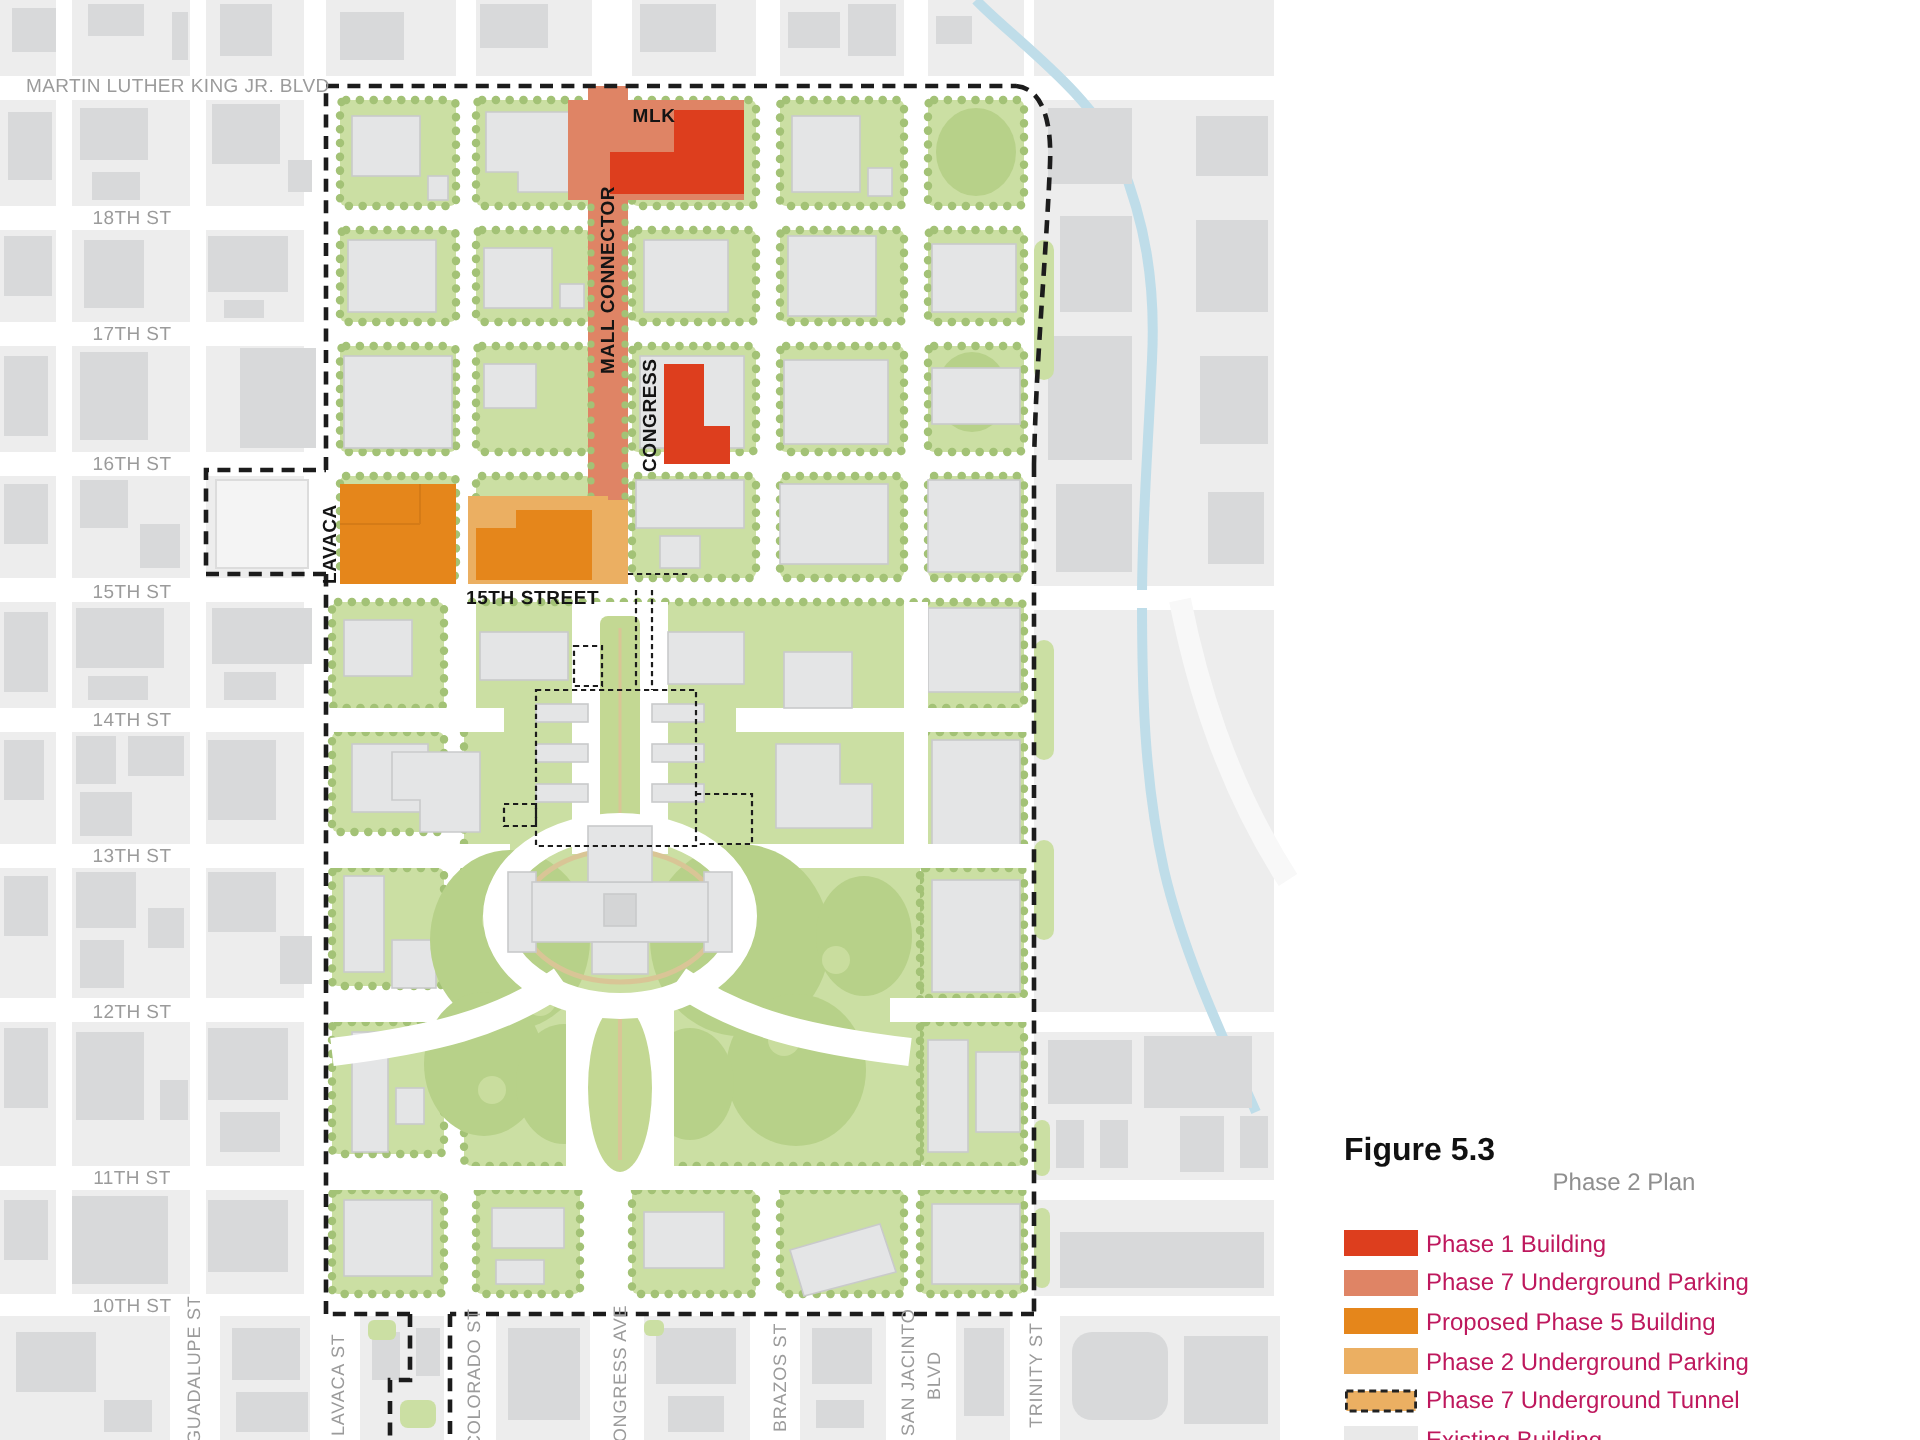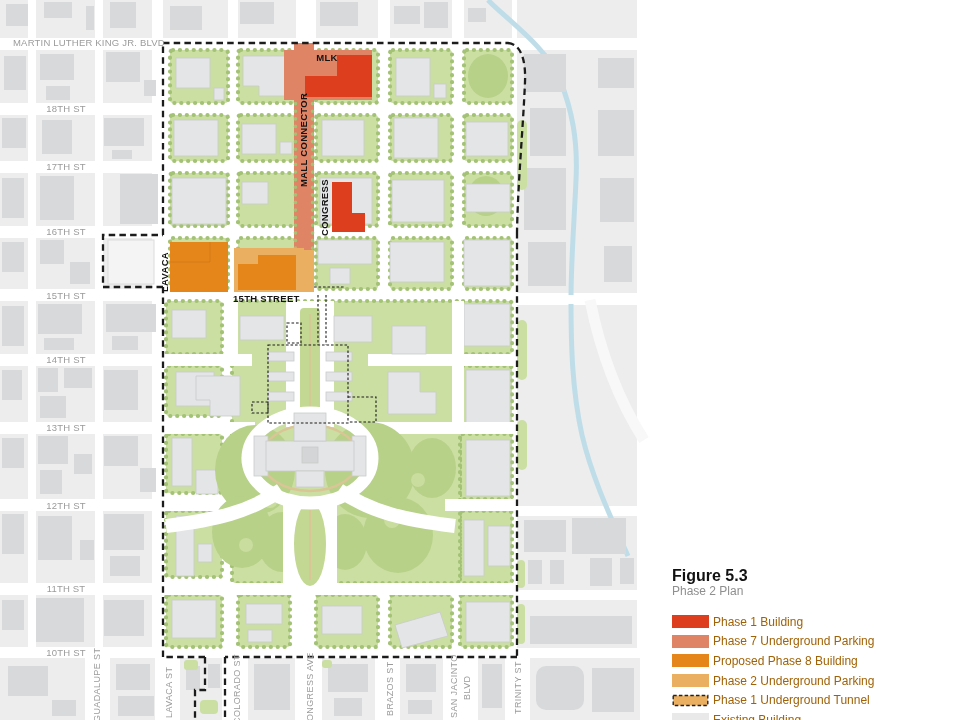--- a/index.html
+++ b/index.html
@@ -14,25 +14,25 @@
   .gblob{fill:#B7D189;}
   .gspot{fill:#C9DD9E;}
   .stw{fill:#FFFFFF;}
   .tan{fill:none;stroke:#D9C596;}
   .dot{fill:none;stroke:#1C1C1C;stroke-width:1.1;stroke-dasharray:2.6 1.9;}
   .slabel{fill:#9B9B9B;font-size:9.5px;letter-spacing:.2px;}
   .vlabel{fill:#9B9B9B;font-size:9px;letter-spacing:.4px;}
   .mlabel{fill:#141414;font-size:9.5px;font-weight:bold;letter-spacing:.3px;}
   .legend{position:absolute;left:672px;top:569px;width:280px;}
   .fig-num{font-size:16px;font-weight:bold;color:#111;line-height:14px;}
-  .fig-title{font-size:12px;color:#8F8F8F;line-height:14px;margin-top:1px;}
+  .fig-title{font-size:12px;color:#8F8F8F;line-height:14px;margin-top:1px;text-align:center;}
   .lrows{margin-top:14px;}
   .lrow{display:flex;align-items:center;height:19.6px;}
   .lrow .sw{flex:0 0 37px;}
-  .lrow span{font-size:12px;color:#a16207;margin-left:4px;white-space:nowrap;}
+  .lrow span{font-size:12px;color:#be185d;margin-left:4px;white-space:nowrap;}
 </style>
 </head>
 <body>
 
 <div class="stage">
 
 <svg width="960" height="720" viewBox="0 0 960 720">
 
   <rect x="0" y="0" width="960" height="720" fill="#FFFFFF"></rect>
 
@@ -420,33 +420,33 @@
     <div class="lrow">
       <svg class="sw" width="37" height="13">
             <rect x="0" y="0" width="37" height="13" fill="#DF8465"></rect>
           </svg>
       <span>Phase 7 Underground Parking</span>
     </div>
     <div class="lrow">
       <svg class="sw" width="37" height="13">
             <rect x="0" y="0" width="37" height="13" fill="#E5861B"></rect>
           </svg>
-      <span>Proposed Phase 8 Building</span>
+      <span>Proposed Phase 5 Building</span>
     </div>
     <div class="lrow">
       <svg class="sw" width="37" height="13">
             <rect x="0" y="0" width="37" height="13" fill="#EBAF62"></rect>
           </svg>
       <span>Phase 2 Underground Parking</span>
     </div>
     <div class="lrow">
       <svg class="sw" width="37" height="13">
             <rect x="1.2" y="1.5" width="34.6" height="10" stroke="#222" stroke-width="1.4" stroke-dasharray="3.5 2.2" fill="#EBAF62"></rect>
           </svg>
-      <span>Phase 1 Underground Tunnel</span>
+      <span>Phase 7 Underground Tunnel</span>
     </div>
     <div class="lrow">
       <svg class="sw" width="37" height="13">
             <rect x="0" y="0" width="37" height="13" fill="#E9E9E9"></rect>
           </svg>
       <span>Existing Building</span>
     </div>
   </div>
 </div>
 

